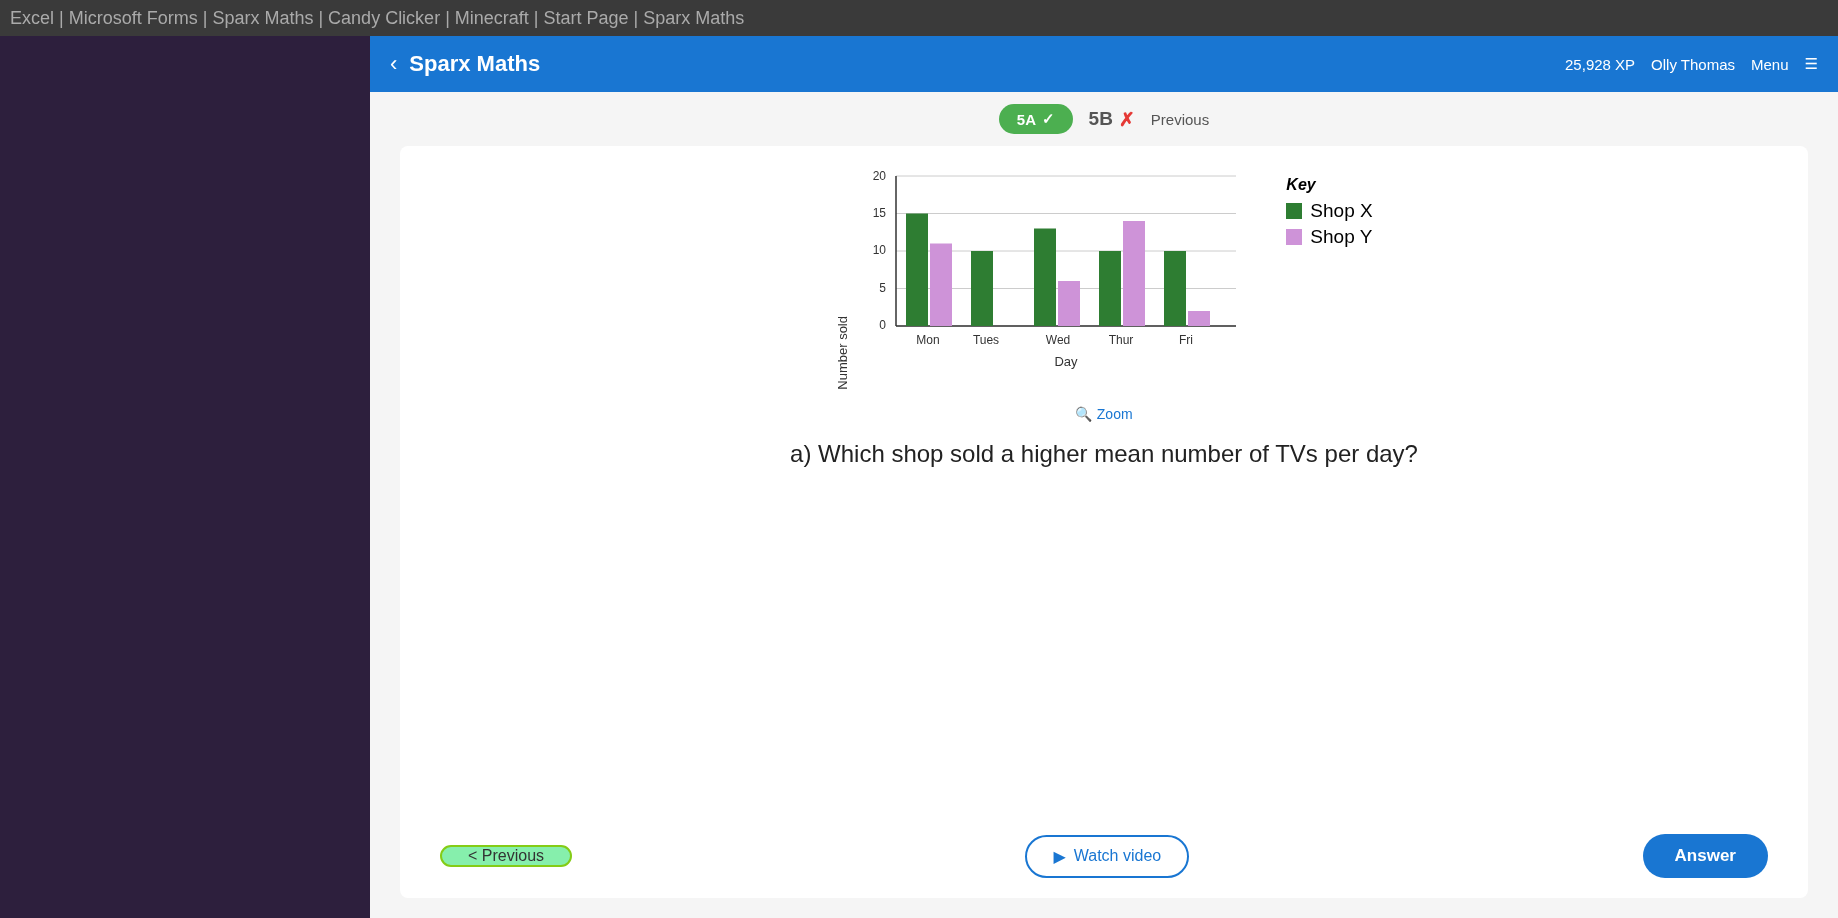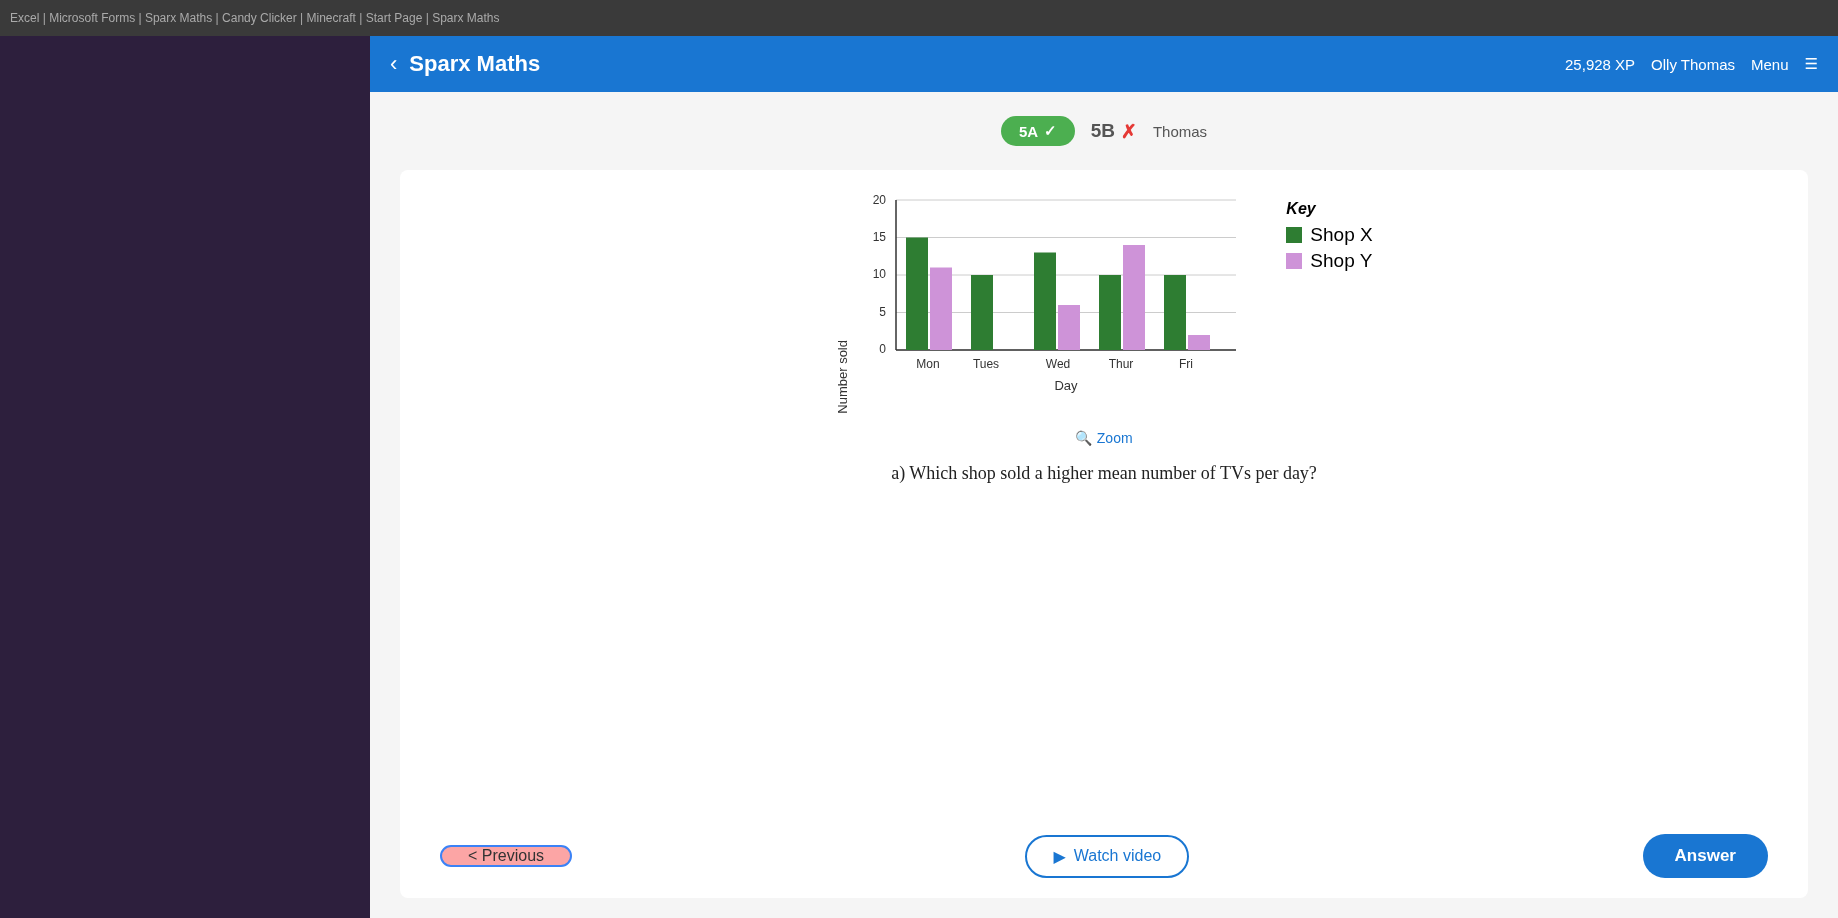--- a/index.html
+++ b/index.html
@@ -69,21 +69,21 @@
       gap: 16px;
       font-size: 15px;
     }
 
     
     .tab-bar {
       display: flex;
       justify-content: center;
       align-items: center;
       gap: 16px;
-      padding: 24px 0;
+      padding: 12px 0;
       background: #f5f5f5;
     }
 
     .tab-5a {
       background: #4caf50;
       color: white;
       border-radius: 20px;
       padding: 6px 18px;
       font-size: 15px;
       font-weight: bold;
@@ -189,42 +189,41 @@
       display: flex;
       align-items: center;
       gap: 4px;
       cursor: pointer;
       margin-top: 6px;
       margin-bottom: 14px;
     }
 
     
     .question-text {
-      font-size: 18px;
+      font-size: 24px;
       color: #222;
       text-align: left;
       margin-bottom: 10px;
       line-height: 1.5;
-      font-family: Liberation Serif, serif;
     }
 
     
     .bottom-buttons {
       display: flex;
       justify-content: space-between;
       align-items: center;
       width: 100%;
       padding: 16px 0 0 0;
       margin-top: auto;
     }
 
     .btn-previous {
-      border: 2px solid #3b82f6;
+      border: 2px solid #84cc16;
       border-radius: 24px;
-      background: #fca5a5;
+      background: #86efac;
       color: #333;
       padding: 0 26px;
       font-size: 16px;
       cursor: pointer;
       display: flex;
       align-items: center;
       gap: 6px;
     }
 
     .btn-watch-video {
@@ -259,21 +258,21 @@
       bottom: 0;
       background: #2d1f3d;
     }
   </style>
 </head>
 <body>
 
 <div class="dark-overlay"></div>
 
 <div class="browser-chrome">
-  <span style="color:#aaa; font-size:12px;">Excel | Microsoft Forms | Sparx Maths | Candy Clicker | Minecraft | Start Page | Sparx Maths</span>
+  <span style="color:#aaa; font-size:18px;">Excel | Microsoft Forms | Sparx Maths | Candy Clicker | Minecraft | Start Page | Sparx Maths</span>
 </div>
 
 <div class="app-container">
 
   <div class="header">
     <div class="header-left">
       <span class="back-arrow">‹</span>
       <span class="app-title">Sparx Maths</span>
     </div>
     <div class="header-right">
@@ -286,21 +285,21 @@
 
   <div class="tab-bar">
     <div class="tab-5a">
       <span>5A</span>
       <span>✓</span>
     </div>
     <div class="tab-5b">
       <span>5B</span>
       <span class="x-mark">✗</span>
     </div>
-    <div class="tab-summary">Thomas</div>
+    <div class="tab-summary">Previous</div>
   </div>
 
   <div class="main-content">
 
     <div class="chart-container">
       <div class="chart-wrapper">
         <div class="chart-area">
           <div class="y-axis-label">Number sold</div>
           <div class="chart-svg-container">
             <svg width="390" height="220">

